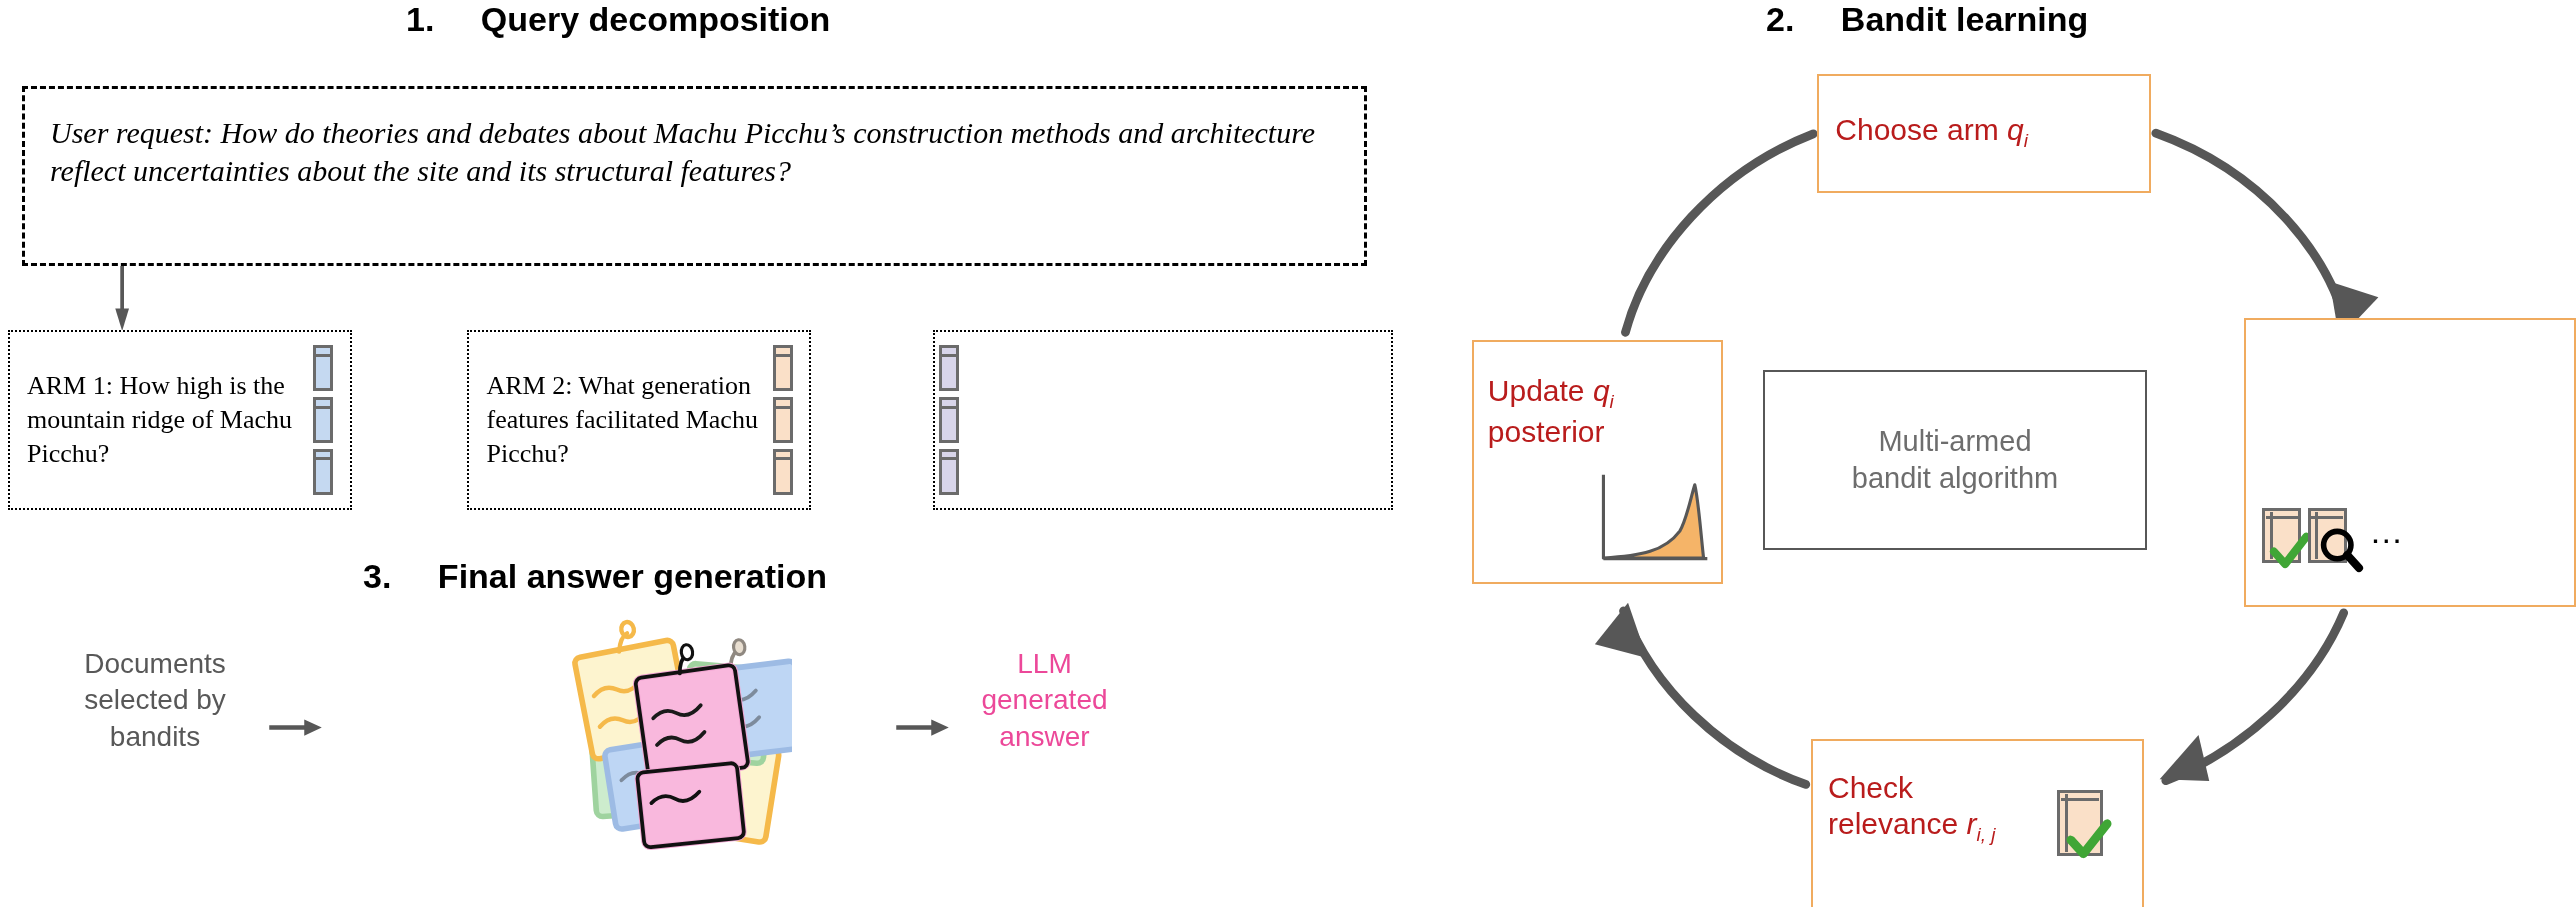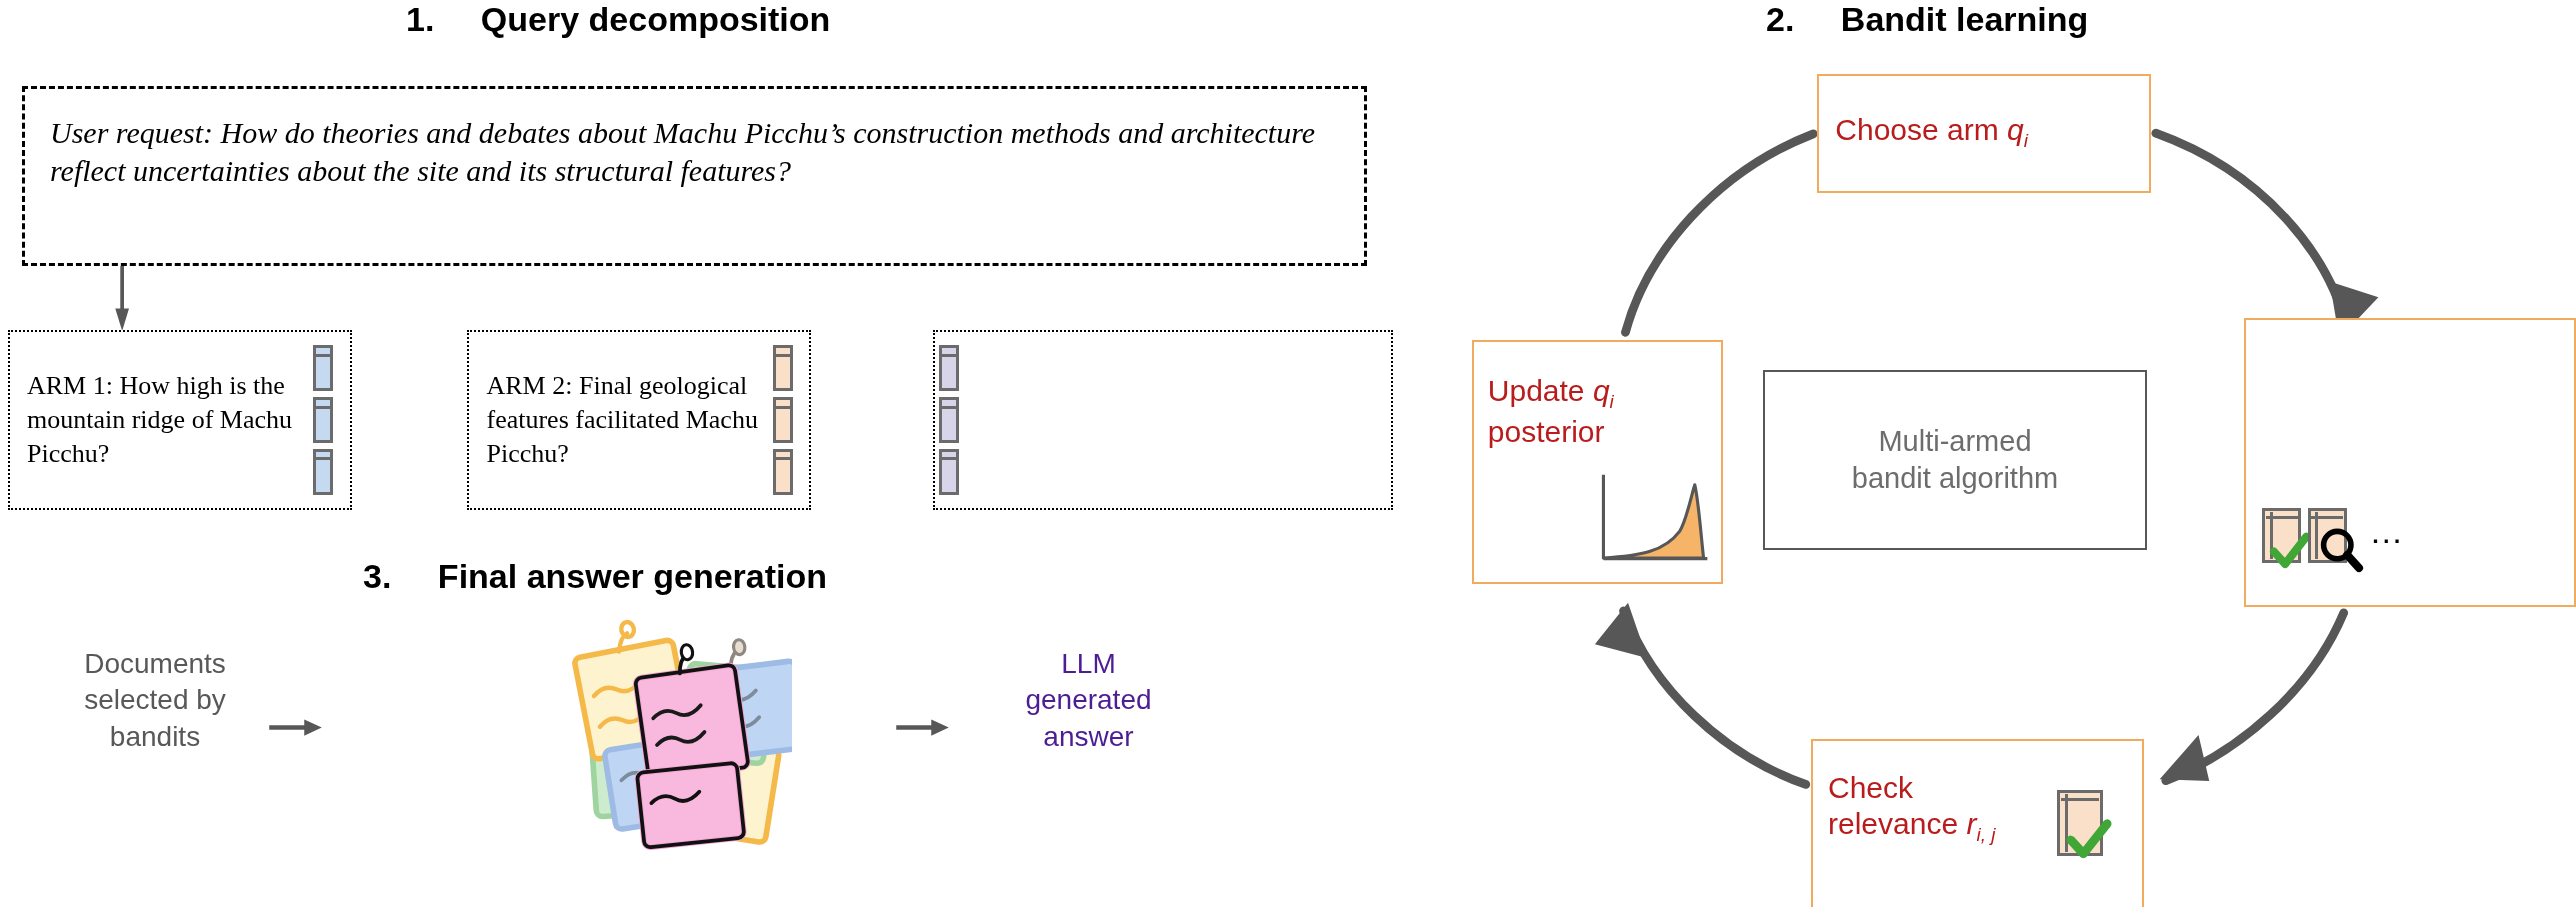--- a/index.html
+++ b/index.html
@@ -32,22 +32,22 @@
             box-sizing:border-box;position:relative;}
   .doc-mini::after{content:"";position:absolute;left:0;right:0;top:5.6px;
                    height:3.1px;background:#6b6b6b;}
 
   
   #decomp-arrow{position:absolute;left:114px;top:266px;width:16.3px;height:65px;}
 
   
   #doc-label{position:absolute;left:72px;top:646px;width:166px;text-align:center;
              font-size:28px;line-height:1.30;color:#585858;}
-  #llm-label{position:absolute;left:1001px;top:646px;width:175px;text-align:center;
-             font-size:28px;line-height:1.30;color:#4c1d95;}
+  #llm-label{position:absolute;left:957px;top:646px;width:175px;text-align:center;
+             font-size:28px;line-height:1.30;color:#ec4899;}
   .flow-arrow{position:absolute;top:715px;width:53px;height:25px;}
   #notes-pile{position:absolute;left:529px;top:598px;width:263px;height:263px;}
 
   
   #cycle{position:absolute;left:1472px;top:19px;width:1104px;height:889px;}
   .cyc-box{position:absolute;border:2.5px solid #f0ab5f;box-sizing:border-box;
            background:#fff;}
   .cyc-text{font-size:30px;line-height:1.20;color:#b91c1c;}
   .sub{font-size:19px;vertical-align:-0.38em;font-style:italic;}
   .ital{font-style:italic;}
@@ -106,21 +106,21 @@
 <div class="arm-box" id="arm-1" style="left:7.5px;width:344px;">
   <div class="arm-text">ARM 1: How high is the mountain ridge of Machu Picchu?</div>
   <div class="doc-stack">
     <div class="doc-mini" style="background:#c5d9f1"></div>
     <div class="doc-mini" style="background:#c5d9f1"></div>
     <div class="doc-mini" style="background:#c5d9f1"></div>
   </div>
 </div>
 
 <div class="arm-box" id="arm-2" style="left:467px;width:344px;">
-  <div class="arm-text">ARM 2: Final geological features facilitated Machu Picchu?</div>
+  <div class="arm-text">ARM 2: What generation features facilitated Machu Picchu?</div>
   <div class="doc-stack">
     <div class="doc-mini" style="background:#fae0c8"></div>
     <div class="doc-mini" style="background:#fae0c8"></div>
     <div class="doc-mini" style="background:#fae0c8"></div>
   </div>
 </div>
 
 <div class="arm-box" id="arm-3" style="left:933px;width:460px;">
   <div class="doc-stack">
     <div class="doc-mini" style="background:#d8d5ea"></div>

